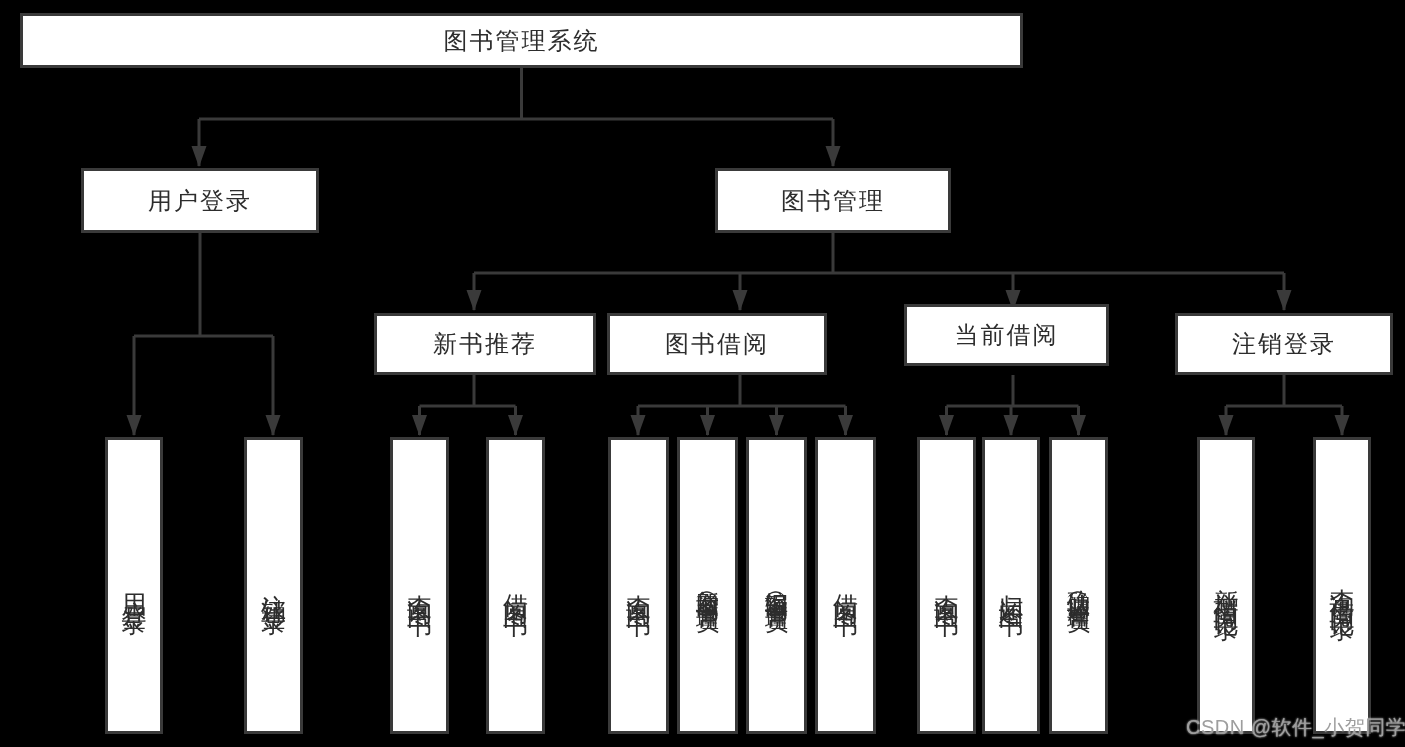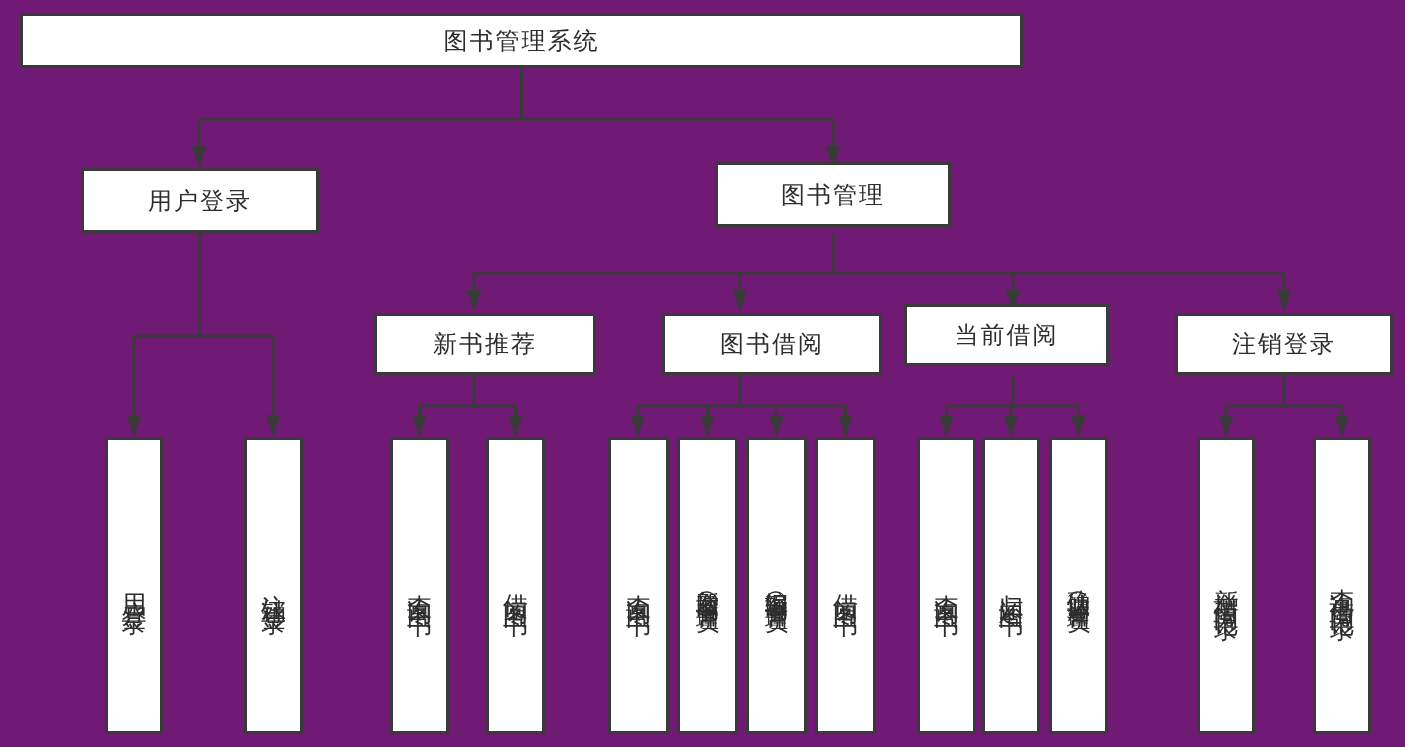--- a/index.html
+++ b/index.html
@@ -5,21 +5,21 @@
   html, body {
     margin: 0;
     padding: 0;
     background: #ffffff;
     font-family: "Liberation Sans", "DejaVu Sans", sans-serif;
   }
   .stage {
     position: relative;
     width: 1405px;
     height: 747px;
-    background: #701a75;
+    background: #000000;
     overflow: hidden;
   }
   svg.connectors {
     position: absolute;
     left: 0; top: 0;
     width: 1405px; height: 747px;
     z-index: 1;
   }
   .box {
     position: absolute;
@@ -94,24 +94,24 @@
          M939 415 L954 415 L946.5 436 Z
          M1003.5 415 L1018.5 415 L1011 436 Z
          M1071 415 L1086 415 L1078.5 436 Z
          M1218.5 415 L1233.5 415 L1226 436 Z
          M1334.5 415 L1349.5 415 L1342 436 Z"></path>
   </svg>
 
   <div class="box h" style="left:20px;top:13px;width:1003px;height:55px">图书管理系统</div>
 
   <div class="box h" style="left:81px;top:168px;width:238px;height:65px">用户登录</div>
-  <div class="box h" style="left:715px;top:162px;width:236px;height:65px">图书管理</div>
+  <div class="box h" style="left:715px;top:168px;width:236px;height:65px">图书管理</div>
 
   <div class="box h" style="left:374px;top:313px;width:222px;height:62px">新书推荐</div>
-  <div class="box h" style="left:662px;top:313px;width:220px;height:62px">图书借阅</div>
+  <div class="box h" style="left:607px;top:313px;width:220px;height:62px">图书借阅</div>
   <div class="box h" style="left:904px;top:304px;width:205px;height:62px">当前借阅</div>
   <div class="box h" style="left:1175px;top:313px;width:218px;height:62px">注销登录</div>
 
   <div class="box v" style="left:105px;width:58px">用户登录</div>
   <div class="box v" style="left:244px;width:59px">注销登录</div>
 
   <div class="box v" style="left:390px;width:59px">查询图书</div>
   <div class="box v" style="left:486px;width:59px">借阅图书</div>
 
   <div class="box v" style="left:608px;width:61px">查询图书</div>
@@ -119,13 +119,14 @@
   <div class="box v dense" style="left:746px;width:61px">编辑图书（管理员）</div>
   <div class="box v" style="left:815px;width:61px">借阅图书</div>
 
   <div class="box v" style="left:917px;width:59px">查询图书</div>
   <div class="box v" style="left:982px;width:58px">归还图书</div>
   <div class="box v dense" style="left:1049px;width:59px">确认归还（管理员）</div>
 
   <div class="box v" style="left:1197px;width:58px">新增借阅记录</div>
   <div class="box v" style="left:1313px;width:58px">查询借阅记录</div>
 
+  <div class="watermark">CSDN @软件_小贺同学</div>
 </div>
 
 </body></html>

